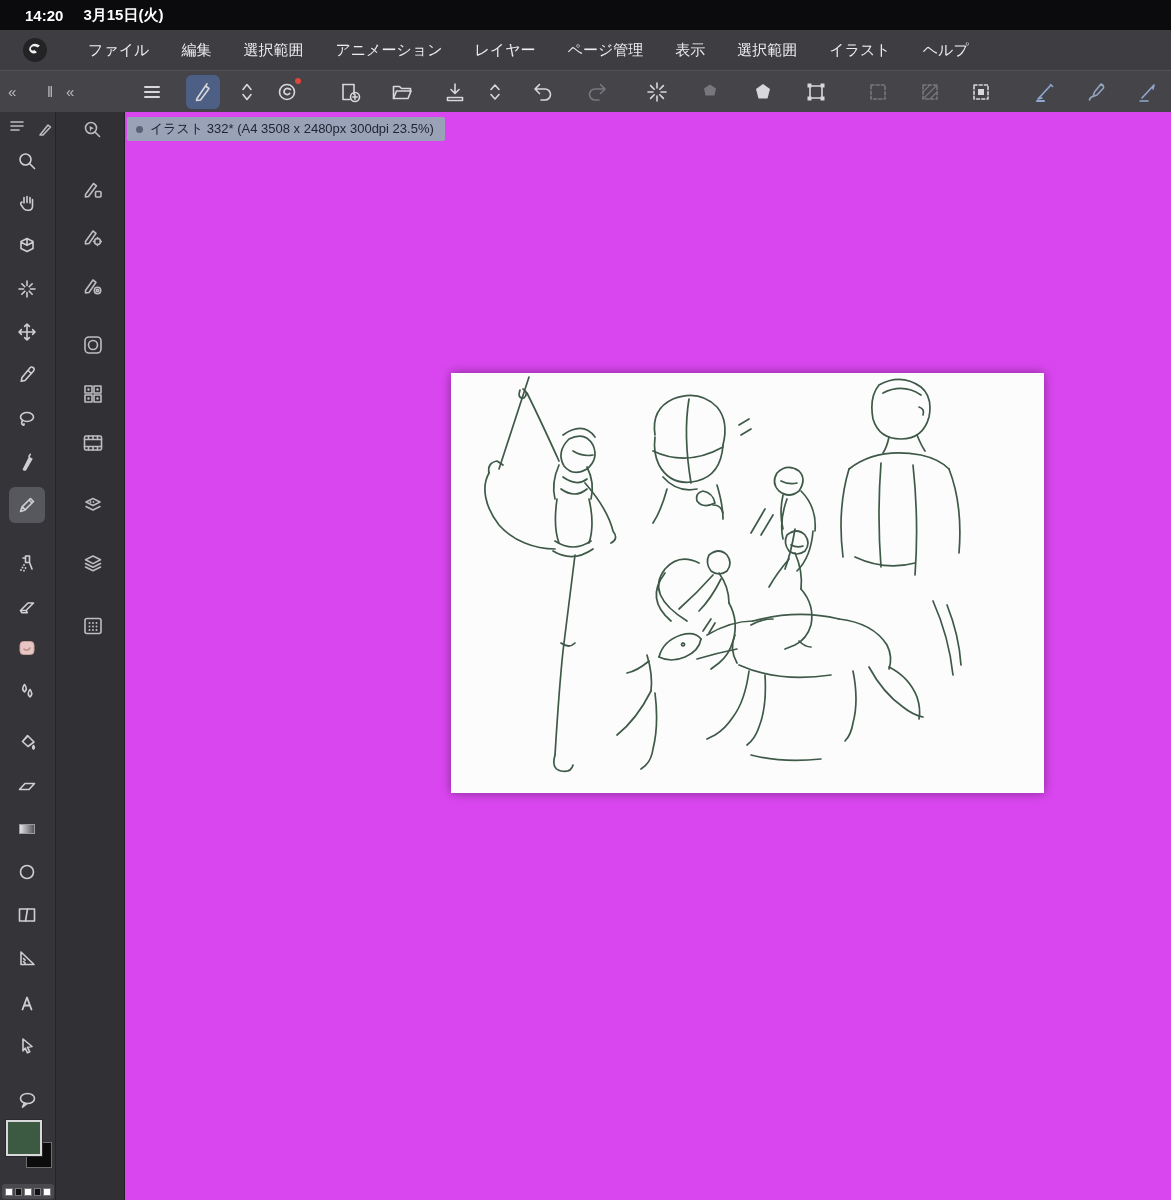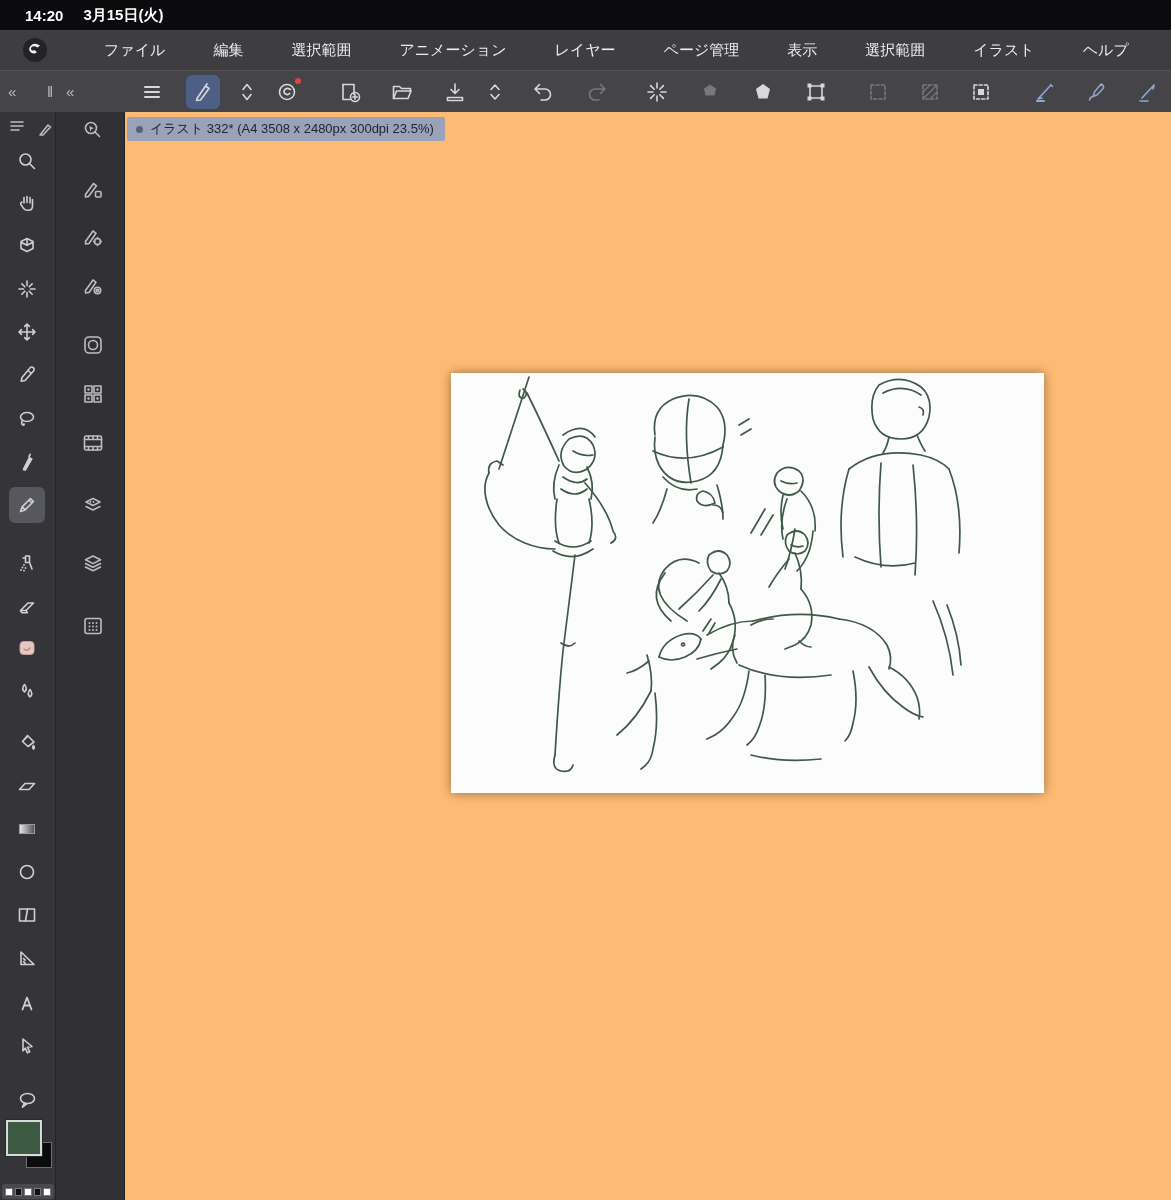--- a/index.html
+++ b/index.html
@@ -8,21 +8,21 @@
 
   
   .status-bar { position:absolute; top:0; left:0; right:0; height:30px; background:#0b0b0d;
     display:flex; align-items:center; gap:20px; padding-left:25px; color:#ffffff;
     font-size:15px; font-weight:bold; }
 
   
   .menu-bar { position:absolute; top:30px; left:0; right:0; height:40px; background:#3e3e42;
     display:flex; align-items:center; gap:32px; padding-left:22px; font-size:15px; color:#ededf0; }
   .menu-bar .app-logo { width:26px; height:26px; flex:0 0 auto; margin-right:8px; }
-  .menu-item { cursor:default; white-space:nowrap;margin-left:16px; }
+  .menu-item { cursor:default; white-space:nowrap; }
 
   
   .toolbar { position:absolute; top:70px; left:0; right:0; height:42px; background:#454549;
     border-top:1px solid #525256; }
   .tb-icon { position:absolute; top:4px; width:34px; height:34px; display:flex;
     align-items:center; justify-content:center; color:#d8d8dc; border-radius:6px; }
   .tb-icon.selected { background:#4e5f86; }
   .tb-icon.dim { color:#77777d; }
   .tb-icon.blue { color:#8ea8d2; }
   .tb-icon.softblue { color:#93a4bf; }
@@ -48,21 +48,21 @@
   
   .swatch-bg { position:absolute; top:1030px; left:26px; width:26px; height:26px; background:#0c0c0c;
     border:1px solid #6d6d72; }
   .swatch-fg { position:absolute; top:1008px; left:6px; width:36px; height:36px; background:#3b5a41;
     border:2px solid #d9d9dc; box-shadow:0 0 0 1px #2a2a2d; }
   .mini-strip { position:absolute; top:1072px; left:2px; width:52px; height:15px; background:#4a4a4e;
     border-radius:3px; display:flex; align-items:center; justify-content:center; gap:2px; padding:0 3px; }
   .mini-strip span { width:8px; height:8px; display:block; border:1px solid #77777c; }
 
   
-  .canvas-area { position:absolute; top:112px; left:125px; right:0; bottom:0; background:#fdba74; }
+  .canvas-area { position:absolute; top:112px; left:125px; right:0; bottom:0; background:#d946ef; }
   .doc-tab { position:absolute; top:5px; left:2px; height:24px; background:#99a2b6; color:#202636;
     font-size:13px; display:flex; align-items:center; gap:7px; padding:0 11px 0 9px; border-radius:2px; }
   .doc-tab .dot { width:7px; height:7px; border-radius:50%; background:#59627a; flex:0 0 auto; }
   .paper { position:absolute; left:326px; top:261px; width:593px; height:420px; background:#fcfcfd;
     box-shadow:0 0 10px rgba(0,0,0,.4); }
   .paper svg { display:block; width:100%; height:100%; }
   .sketch { stroke:#2e4c38; fill:none; stroke-width:1.7; stroke-linecap:round; stroke-linejoin:round; opacity:.92; }
 </style>
 </head>
 <body>

